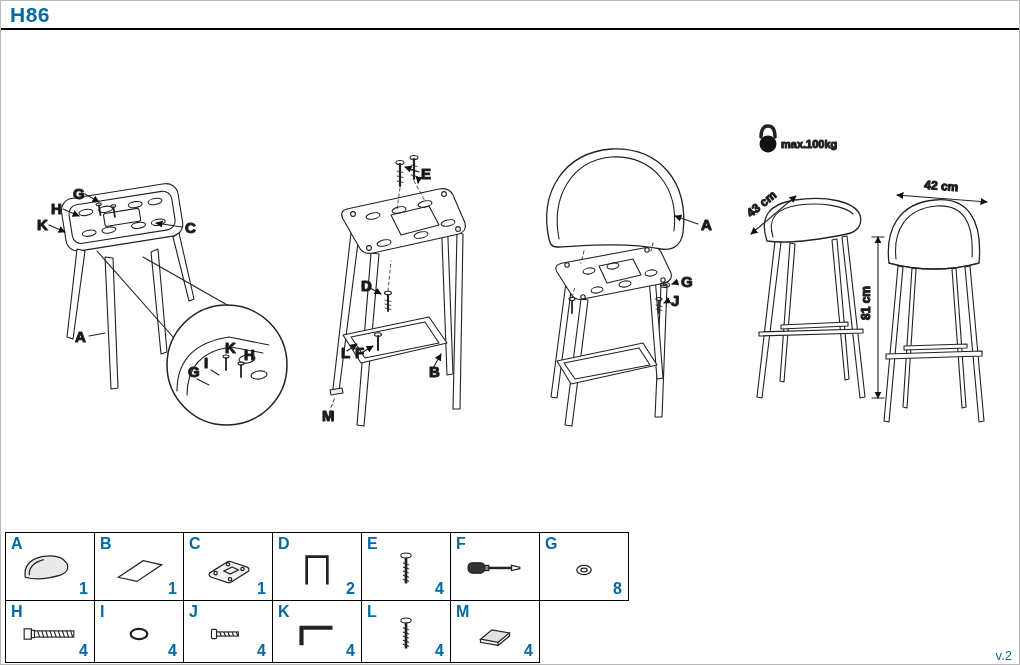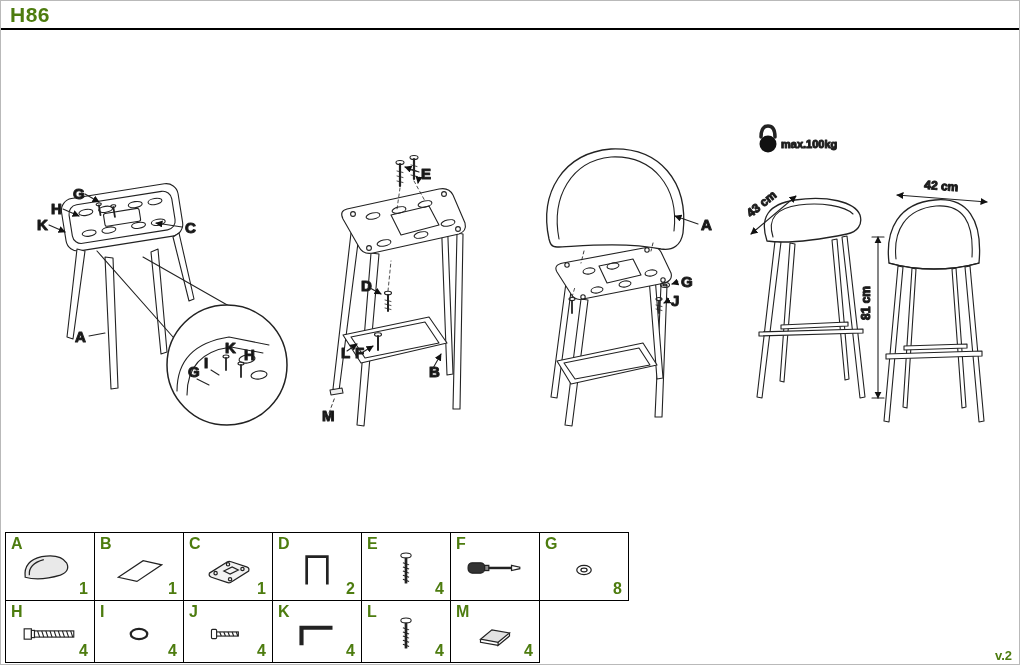--- a/index.html
+++ b/index.html
@@ -1,21 +1,21 @@
 <!DOCTYPE html>
 <html><head>
 <meta charset="utf-8">
 <style>
   html,body{margin:0;padding:0;background:#fff;}
   .page{position:relative;width:1020px;height:665px;background:#fff;overflow:hidden;
         border:1px solid #b9b9b9;box-sizing:border-box;
-        font-family:"Liberation Sans",sans-serif;color:#4d7c0f;text-align:right;}
+        font-family:"Liberation Sans",sans-serif;color:#0369a1;text-align:right;}
   .title{position:absolute;left:9px;top:2px;font-size:21px;font-weight:bold;letter-spacing:.5px;}
   .header-rule{position:absolute;left:0;top:27px;width:1020px;height:0;border-top:2px solid #000;}
-  .version{position:absolute;right:7px;bottom:1px;font-size:13px;font-weight:bold;}
+  .version{position:absolute;right:7px;bottom:1px;font-size:13px;font-weight:normal;}
   svg.art{position:absolute;left:0;top:0;}
   svg.art *{vector-effect:non-scaling-stroke;}
   svg text{font-family:"Liberation Sans",sans-serif;font-weight:bold;font-size:15px;fill:#111;}
   svg text.dim{font-size:12px;}
   svg text.wt{font-size:11px;}
   
   .parts{position:absolute;left:5px;top:532px;}
   .prow{display:flex;}
   .pcell{box-sizing:border-box;width:90px;border:1px solid #000;margin-left:-1px;margin-top:-1px;
          position:relative;background:#fff;}

